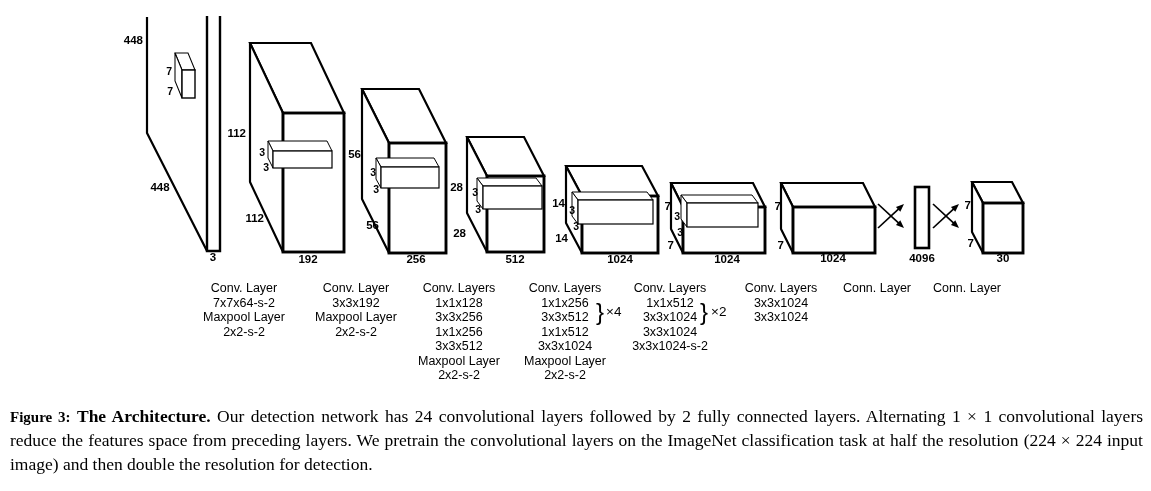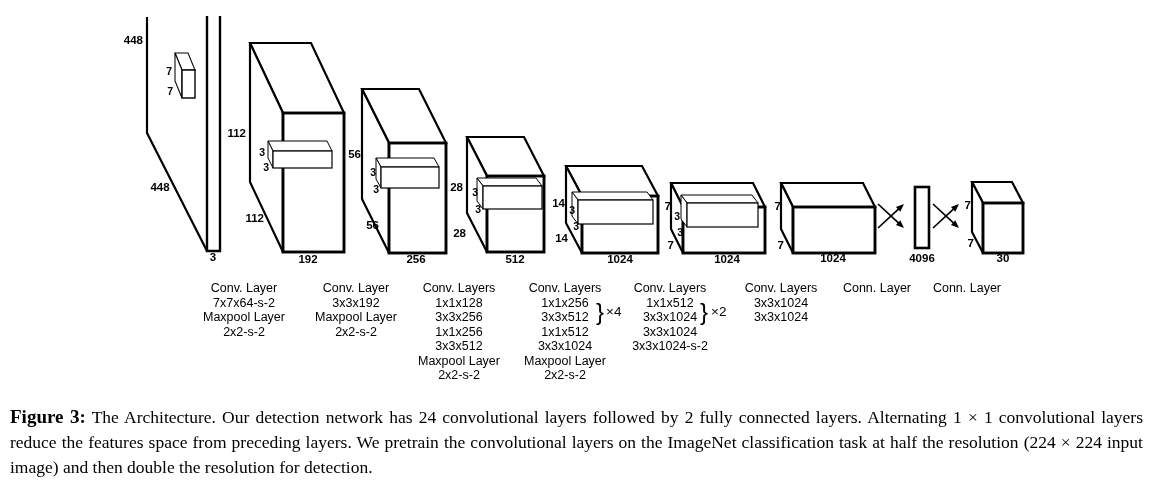--- a/index.html
+++ b/index.html
@@ -3,22 +3,22 @@
 <meta charset="utf-8">
 <style>
   html,body{margin:0;padding:0;background:#ffffff;}
   body{width:1151px;height:491px;position:relative;overflow:hidden;
        font-family:"Liberation Sans",sans-serif;color:#000;}
   #diagram{position:absolute;left:0;top:0;}
   #diagram text{fill:#000;font-family:"Liberation Sans",sans-serif;}
   .caption{position:absolute;left:10px;top:404px;width:1133px;
            font-family:"Liberation Serif",serif;font-size:17.5px;
            line-height:1.385;text-align:justify;color:#000;}
-  .cap-prefix{font-weight:bold;font-size:19px;}
-  .cap-title{font-weight:normal;}
+  .cap-prefix{font-weight:bold;font-size:15px;}
+  .cap-title{font-weight:bold;}
 </style>
 </head>
 <body>
 
 <svg id="diagram" width="1151" height="400" viewBox="0 0 1151 400">
     <path d="M147,17 L147,133 L207,251" fill="none" stroke="#000" stroke-width="2.2"></path>
     <path d="M207,16 L207,251 L220,251 L220,16" fill="none" stroke="#000" stroke-width="2.4"></path>
     <path d="M182,70 L175,53 L188,53 L195,70 Z" fill="#fff" stroke="#000" stroke-width="1.0499999999999998" stroke-linejoin="miter"></path>
     <path d="M182,70 L175,53 L175,81 L182,98 Z" fill="#fff" stroke="#000" stroke-width="1.0499999999999998" stroke-linejoin="miter"></path>
     <rect x="182" y="70" width="13" height="28" fill="#fff" stroke="#000" stroke-width="1.4"></rect>

